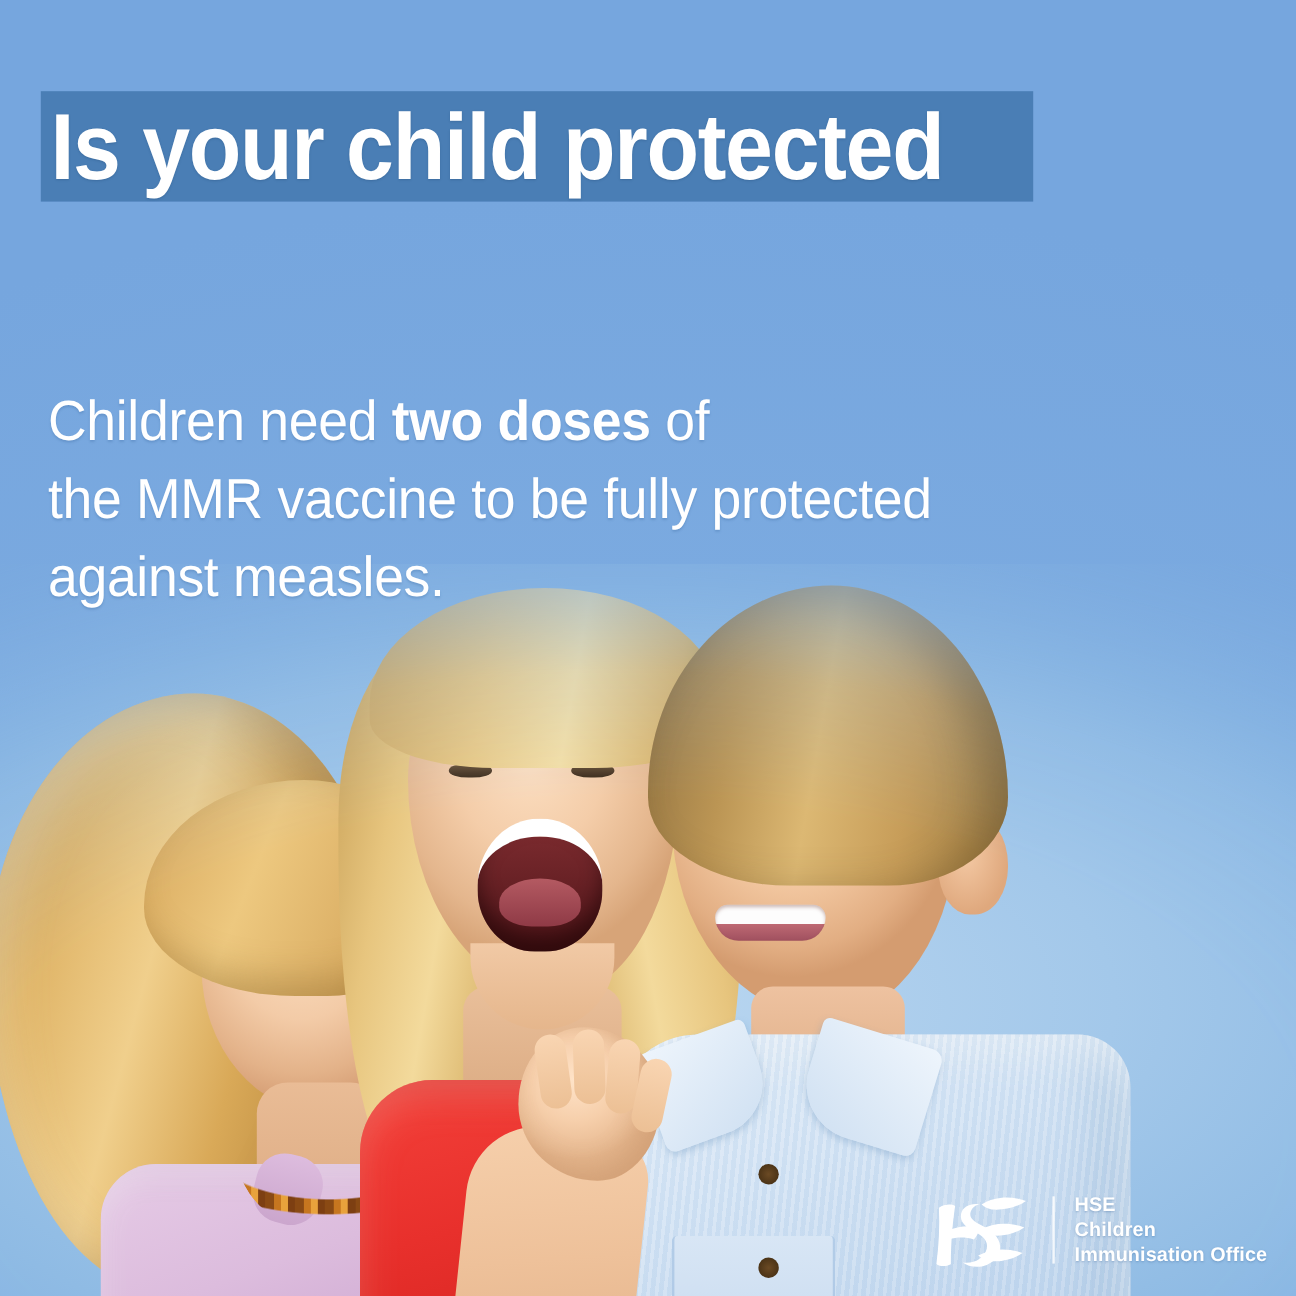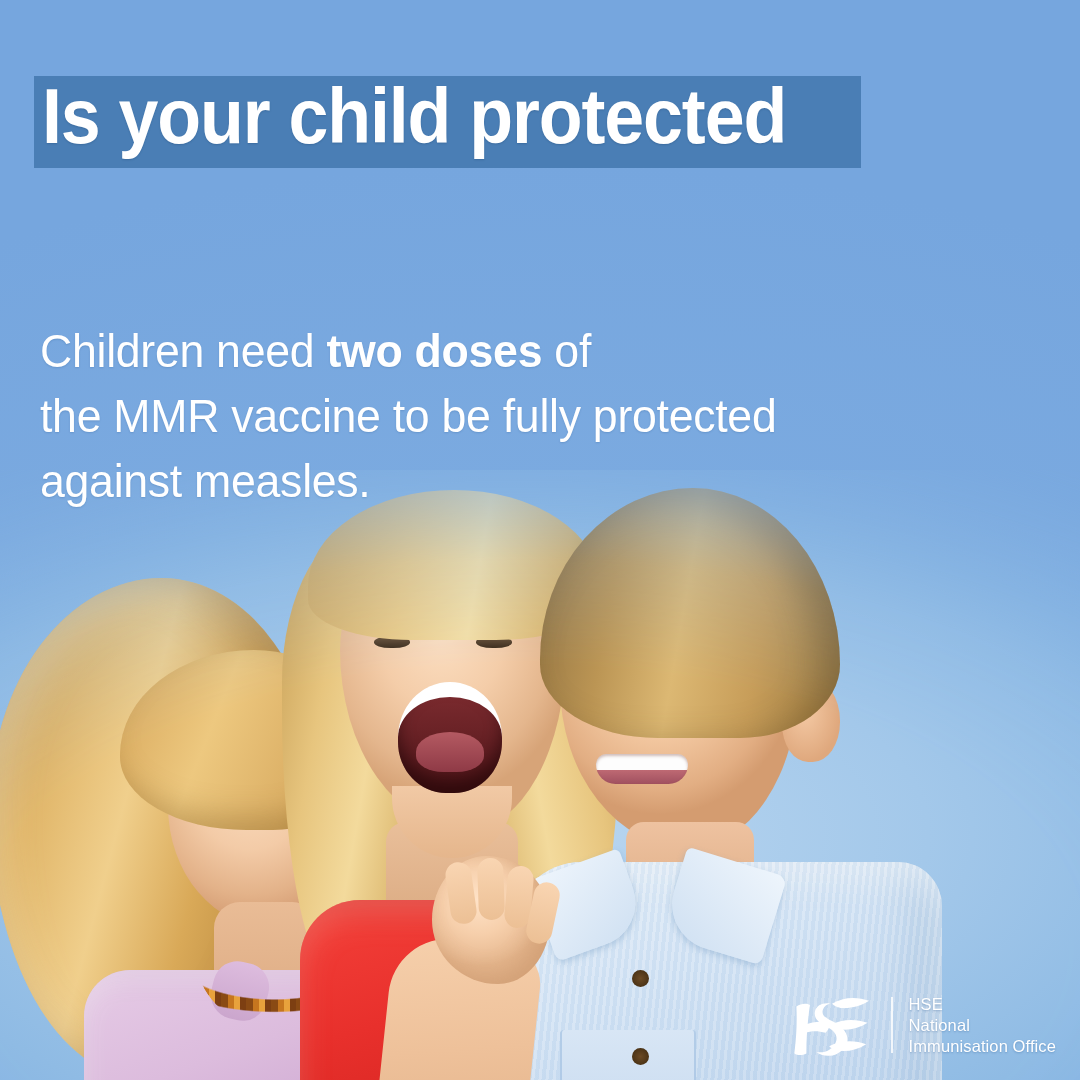--- a/index.html
+++ b/index.html
@@ -198,21 +198,21 @@
     left:560px;top:560px;width:132px;height:116px;border-radius:4px 4px 8px 8px;
     border:2px solid rgba(150,185,220,.55);border-top:none;
     background:linear-gradient(#d8e6f5,#c6d9ef);
   }
 
   
   .band{
     position:absolute;left:34px;background:rgba(38,92,148,.55);
     display:flex;align-items:center;
   }
-  .band-1{top:76px;height:80px;padding:0 10px 12px 8px;}
+  .band-1{top:76px;height:92px;padding:0 10px 0 8px;}
   .band-2{top:198px;height:98px;padding:0 10px 0 8px;}
   .headline{
     color:#fff;font-weight:700;font-size:78px;line-height:1;
     letter-spacing:-1.2px;white-space:nowrap;
     font-family:"Liberation Sans Narrow","Liberation Sans",sans-serif;
     transform:scaleX(.92);transform-origin:left center;
     text-shadow:0 1px 2px rgba(20,55,95,.25);
   }
   .body-copy{
     position:absolute;left:40px;top:318px;width:880px;
@@ -226,21 +226,21 @@
   .body-line{display:block;white-space:nowrap;}
 
   
   .logo{
     position:absolute;right:24px;bottom:18px;
     display:flex;align-items:center;gap:16px;
   }
   .logo-mark{width:86px;height:74px;display:block;}
   .logo-rule{width:2px;height:56px;background:rgba(255,255,255,.8);}
   .logo-text{
-    color:#fff;font-weight:400;font-size:16.5px;line-height:21px;
+    color:#fff;font-weight:700;font-size:16.5px;line-height:21px;
     letter-spacing:.1px;white-space:nowrap;
     text-shadow:0 1px 2px rgba(40,85,140,.35);
   }
 </style>
 </head>
 <body>
 
 <div id="poster">
 
   <div class="photo">
@@ -322,18 +322,18 @@
         <path d="M58 22 C48 20, 38 24, 36 33 C34 43, 42 49, 52 54 C62 59, 68 65, 66 74 C63 86, 50 92, 38 90 C44 95, 56 97, 66 93 C78 88, 84 77, 81 67 C78 56, 67 50, 57 45 C49 41, 45 36, 47 31 C49 25, 54 22, 58 22 Z"></path>
 
         <path d="M60 22 C76 12, 96 12, 112 18 C100 26, 86 29, 72 28 C68 27, 63 25, 60 22 Z"></path>
         <path d="M58 52 C74 43, 94 43, 110 49 C98 57, 84 60, 70 58 C66 57, 61 55, 58 52 Z"></path>
         <path d="M56 82 C72 73, 92 73, 108 79 C96 87, 82 90, 68 88 C64 87, 59 85, 56 82 Z"></path>
       </g>
     </svg>
     <div class="logo-rule"></div>
     <div class="logo-text">
       <div>HSE</div>
-      <div>National</div>
+      <div>Children</div>
       <div>Immunisation Office</div>
     </div>
   </div>
 
 </div>
 
 </body></html>

